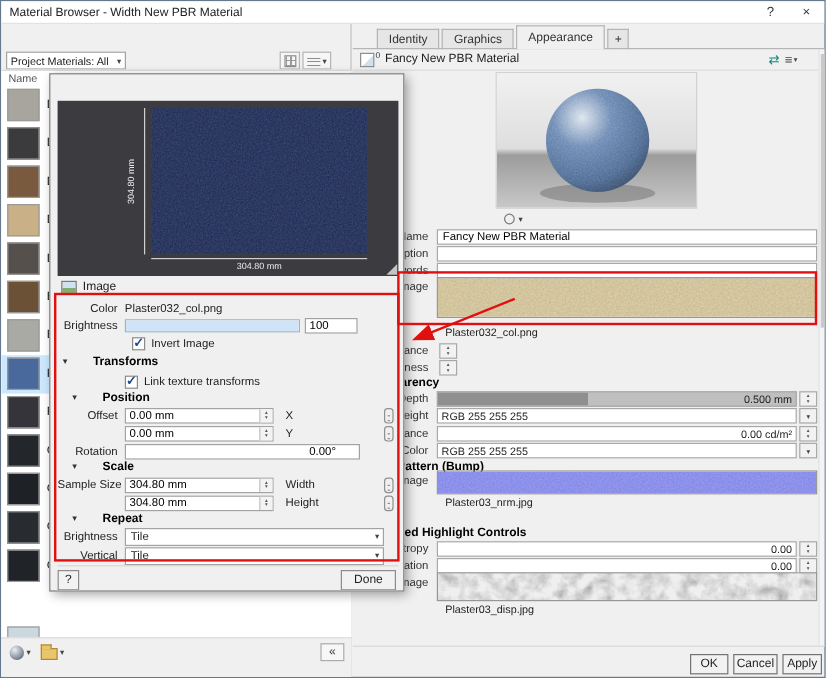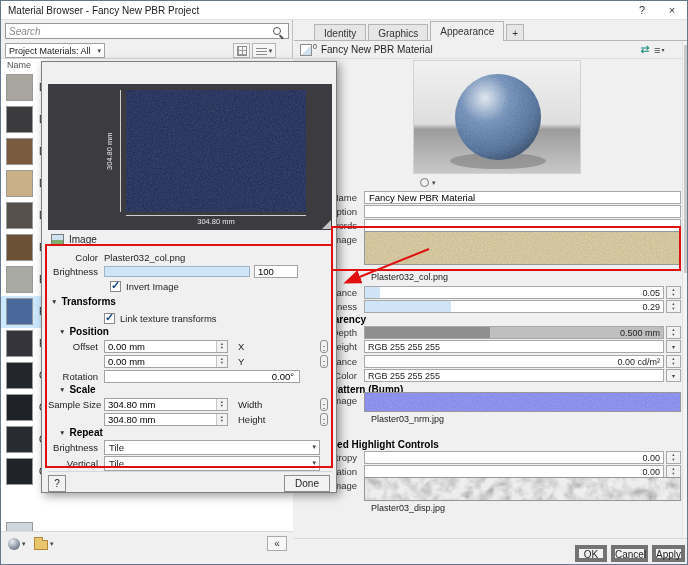--- a/index.html
+++ b/index.html
@@ -63,49 +63,49 @@
 .pspin::before{content:"▴"}
 .pspin::after{content:"▾"}
 .pdropbtn{width:15px;height:13px;border:1px solid #a8a8a8;background:#f2f2f2;margin-left:2px;display:flex;align-items:center;justify-content:center;font-size:6px;color:#444;flex:none}
 .pdropbtn::before{content:"▾"}
 .swatch{flex:1;border:1px solid #979797}
 .pcap{position:absolute;left:370px;font-size:9px;color:#222}
 .psec{position:absolute;left:300px;font-weight:bold;font-size:10px;color:#000;white-space:nowrap}
 .vsb{position:absolute;left:681px;top:40px;width:7px;height:498px;background:#f4f4f4;border-left:1px solid #e2e2e2}
 .vsbthumb{position:absolute;left:1px;top:4px;width:5px;height:228px;background:#c9c9c9}
 .fsep{position:absolute;left:293px;top:537px;width:395px;height:1px;background:#d8d8d8}
-.btn{position:absolute;top:544px;height:17px;background:#f2f2f2;border:4px solid #737373;font-size:10px;font-family:inherit;color:#1e1e1e}
+.btn{position:absolute;top:544px;height:17px;background:#f2f2f2;border:1px solid #737373;font-size:10px;font-family:inherit;color:#1e1e1e}
 
 .dlg{position:absolute;left:40px;top:60px;width:296px;height:432px;background:#f0f0f0;border:1px solid #7f7f7f;box-shadow:3px 3px 9px rgba(0,0,0,.38);z-index:10}
 .dlgtitle{position:absolute;left:0;top:0;width:100%;height:20px;background:#fff;border-bottom:1px solid #e6e6e6;display:flex;align-items:center}
 .dlgtitle .ttl{font-size:10px;padding-left:8px;flex:1}
 .dlgclose{width:30px;height:19px;text-align:center;line-height:19px;font-size:11px;color:#333}
 .dlgclose::before{content:"×"}
 .tprev{position:absolute;left:6px;top:22px;width:284px;height:146px;background:#3c3c40;overflow:hidden}
 .timg{position:absolute;left:78px;top:6px}
 .tlinev{position:absolute;left:72px;top:6px;width:1px;height:122px;background:#cfcfcf}
 .tdimv{position:absolute;left:55px;top:6px;width:13px;height:122px;color:#eaeaea;font-size:7.5px;writing-mode:vertical-rl;transform:rotate(180deg);display:flex;align-items:center;justify-content:center}
 .tlineh{position:absolute;left:78px;top:131px;width:180px;height:1px;background:#cfcfcf}
 .tdimh{position:absolute;left:78px;top:133px;width:180px;text-align:center;color:#eaeaea;font-size:7.5px}
 .tcorner{position:absolute;right:1px;bottom:1px;width:0;height:0;border-left:9px solid transparent;border-bottom:9px solid #c4c4c4}
 .ihdr{position:absolute;left:9px;top:172px;display:flex;align-items:center;gap:5px;font-size:10px}
 .imgico{width:13px;height:11px;border:1px solid #7a7a7a;background:linear-gradient(180deg,#cfe2f2 55%,#7fae6e 45%);flex:none}
 .trow{position:absolute;left:6px;width:284px;height:14px;display:flex;align-items:center;font-size:10px}
 .tlabel{width:56px;text-align:right;padding-right:6px;flex:none;color:#222;font-size:9.5px;white-space:nowrap}
 .tval{font-size:9.5px;color:#222}
 .tfield{height:13px;background:#fff;border:1px solid #a3a3a3;position:relative;display:flex;align-items:flex-start;flex:none}
 .tfield input{width:100%;height:100%;border:0;outline:0;font:9.5px "Liberation Sans",sans-serif;padding:0 3px;background:transparent}
-.tfield input.rt{text-align:right;padding-right:5px}
+.tfield input.rt{text-align:right;padding-right:19px}
 .tspin{position:absolute;right:0;top:0;bottom:0;width:11px;border-left:1px solid #c4c4c4;background:#f3f3f3;display:flex;flex-direction:column;align-items:center;justify-content:center;font-size:4.5px;line-height:4.5px;color:#555}
 .tspin::before{content:"▴"}
 .tspin::after{content:"▾"}
 .axis{font-size:9.5px;margin-left:10px;color:#222}
 .chain{width:8px;height:13px;border:1px solid #8f8f8f;border-radius:3px;position:relative;flex:none;margin-left:auto;margin-right:4px}
 .chain::after{content:"";position:absolute;left:2px;top:5px;right:2px;height:3px;background:#f0f0f0;border-top:1px solid #8f8f8f;border-bottom:1px solid #8f8f8f}
-.tsec{position:absolute;font-weight:bold;font-size:10px;display:flex;align-items:center;gap:4px;color:#000}
+.tsec{position:absolute;font-weight:bold;font-size:10px;display:flex;align-items:center;gap:20px;color:#000}
 .tarrow{font-size:6.5px;color:#333}
 .tarrow::before{content:"▼"}
 .cb{width:11px;height:11px;background:#fff;border:1px solid #8a8a8a;flex:none;position:relative}
 .cb.checked::after{content:"✓";position:absolute;left:0;top:-3px;font-size:11px;font-weight:bold;color:#1f4e8c}
 .cblab{font-size:9.5px;margin-left:5px}
 .tslider{height:11px;background:#fff;border:1px solid #9db4c6;position:relative;flex:none;overflow:hidden}
 .tdrop{height:15px;background:#fff;border:1px solid #a3a3a3;display:flex;align-items:center;padding:0 4px;font-size:9.5px;position:relative;flex:none}
 .tdrop::after{content:"▾";position:absolute;right:3px;font-size:7px;color:#444}
 .dsep{position:absolute;left:6px;top:409px;width:284px;height:1px;background:#d8d8d8}
 .dbtn{position:absolute;top:413px;height:17px;background:#f2f2f2;border:1px solid #8c8c8c;font-size:10px;font-family:inherit;text-align:center;color:#1e1e1e}
@@ -144,30 +144,26 @@
         <feColorMatrix type="matrix" values="0 0 0 0 0  0 0 0 0 0  0 0 0 0 0  0 0 0 0.9 0"></feColorMatrix>
       </filter>
       <filter id="grainC" x="0" y="0" width="100%" height="100%">
         <feTurbulence type="fractalNoise" baseFrequency="0.09" numOctaves="4" seed="3" stitchTiles="stitch"></feTurbulence>
         <feColorMatrix type="matrix" values="0.8 0.4 0.4 0 0.05  0.8 0.4 0.4 0 0.05  0.8 0.4 0.4 0 0.05  0 0 0 0 1"></feColorMatrix>
       </filter>
     </defs>
   </svg>
 
   <div class="titlebar">
-    <span class="title">Material Browser - Fancy New PBR Project</span>
+    <span class="title">Material Browser - Width New PBR Material</span>
     <span class="tbtn">?</span>
     <span class="tbtn">×</span>
   </div>
 
   <div class="lp">
-    <div class="search">
-      <input placeholder="Search" style="">
-      <span class="mag"></span>
-    </div>
     <div class="scope">
       <span class="txt">Project Materials: All</span>
       <span class="caret">▾</span>
     </div>
     <div class="viewbtn" style="left:232px;width:17px">
       <span class="gridico"></span>
     </div>
     <div class="viewbtn" style="left:251px;width:24px">
       <span class="listico"></span>
       <span class="caret">▾</span>
@@ -300,32 +296,24 @@
     <svg class="swatch" style="height:34px">
       <rect width="100%" height="100%" fill="#d9c795"></rect>
       <rect width="100%" height="100%" filter="url(#grainW)" opacity="0.4"></rect>
       <rect width="100%" height="100%" filter="url(#grainK)" opacity="0.12"></rect>
     </svg>
   </div>
   <div class="pcap" style="top:271px">Plaster032_col.png</div>
 
   <div class="prow" style="top:285px">
     <span class="plabel">Reflectance</span>
-    <div class="pfield rt">
-      <div class="pfill" style="width: 5%; background-color: rgb(207, 228, 247);"></div>
-      <span class="val">0.05</span>
-    </div>
     <span class="pspin"></span>
   </div>
   <div class="prow" style="top:299px">
     <span class="plabel">Roughness</span>
-    <div class="pfield rt">
-      <div class="pfill" style="width: 29%; background-color: rgb(207, 228, 247);"></div>
-      <span class="val">0.29</span>
-    </div>
     <span class="pspin"></span>
   </div>
 
   <div class="psec" style="top:313px">Transparency</div>
 
   <div class="prow" style="top:325px">
     <span class="plabel">Depth</span>
     <div class="pfield rt" style="background:#bfbfbf">
       <div class="pfill" style="width: 42%; background-color: rgb(143, 143, 143);"></div>
       <span class="val">0.500 mm</span>

